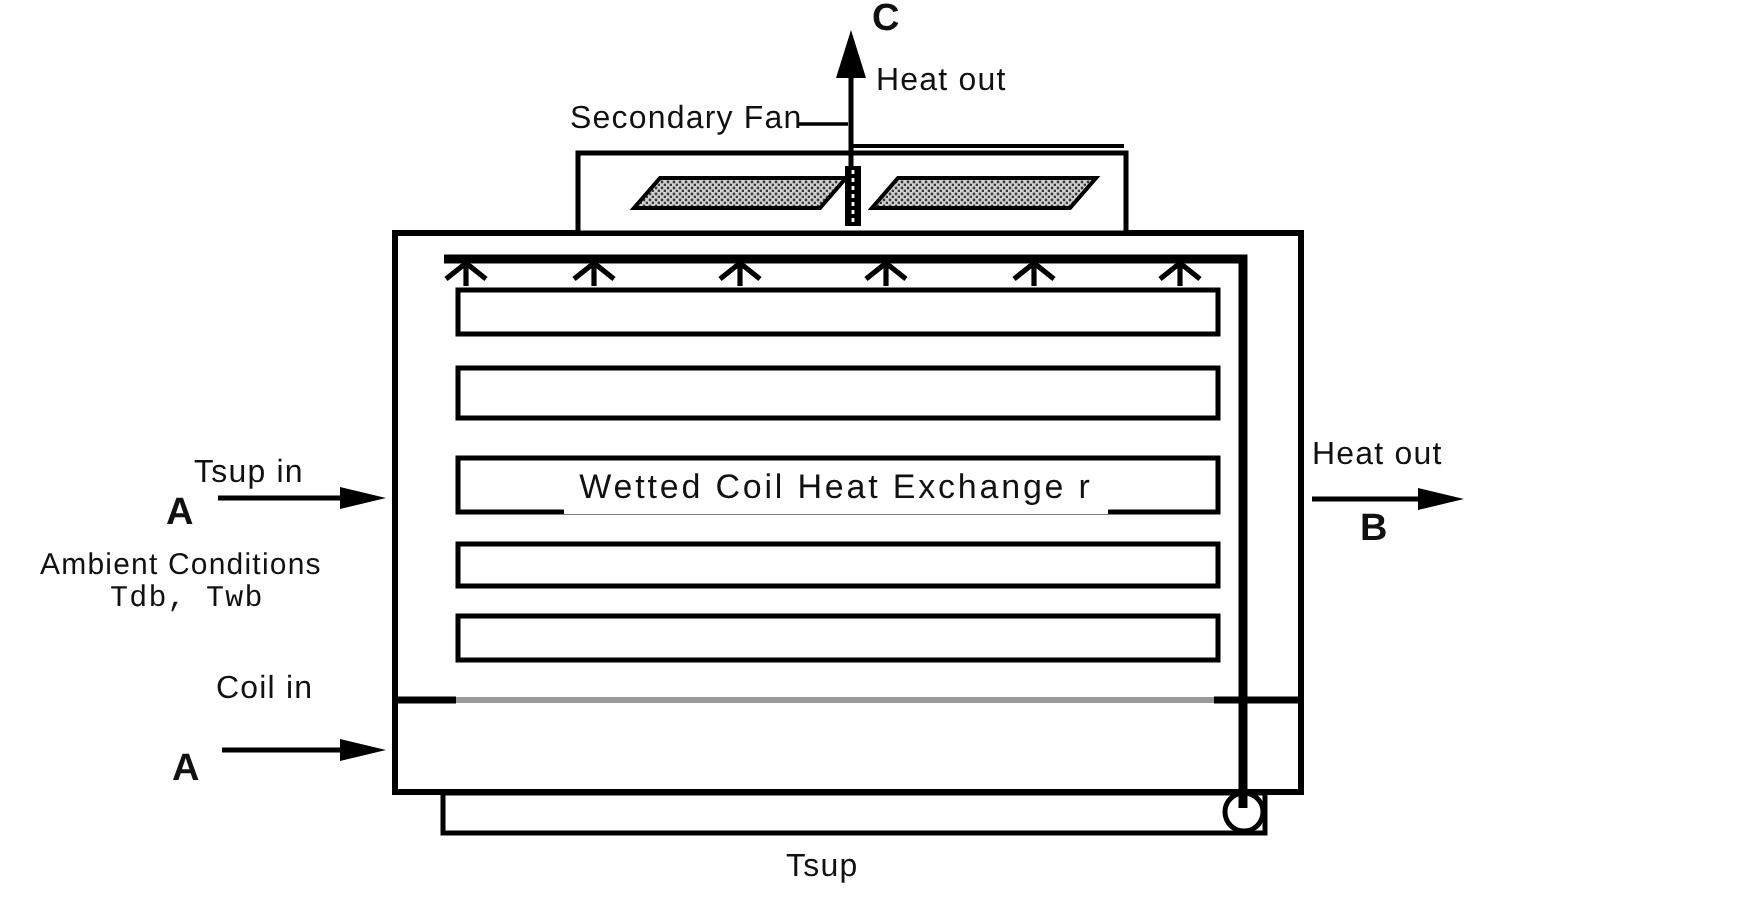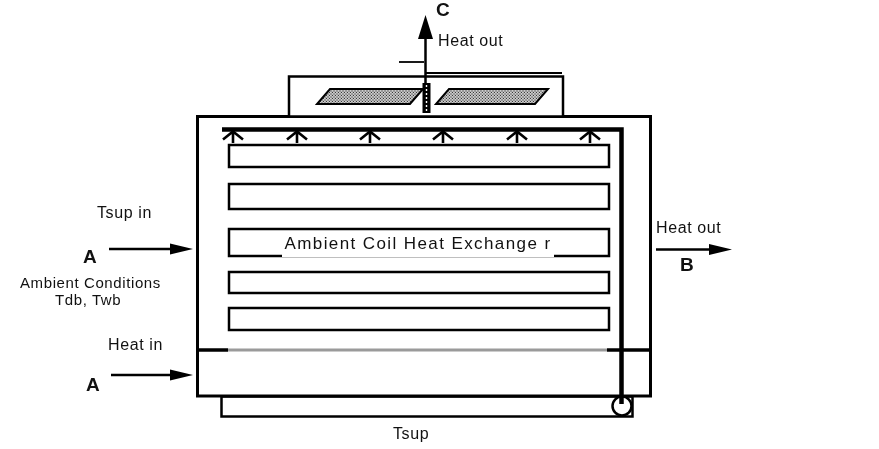--- a/index.html
+++ b/index.html
@@ -18,24 +18,24 @@
     font-size: 16px;
     letter-spacing: 0.6px;
     white-space: nowrap;
     line-height: 1.1;
   }
   .lbl.bold { font-weight: bold; font-size: 19px; letter-spacing: 0.4px; }
   .lbl.small { font-size: 15px; text-align: right; }
   #lbl-c          { left: 436px; top: 0px; }
   #lbl-tsec-out   { left: 438px; top: 32px; }
   #lbl-secondary-fan { left: 285px; top: 51px; }
-  #lbl-tsup-in    { left: 97px;  top: 204px; }
+  #lbl-tsup-in    { left: 97px;  top: 228px; }
   #lbl-a-top      { left: 83px;  top: 247px; }
   #lbl-ambient    { left: 20px;  top: 275px; }
-  #lbl-tdb-twb    { left: 55px;  top: 292px; }
+  #lbl-tdb-twb    { left: 55px;  top: 292px; font-family: Liberation Mono, monospace; }
   #lbl-tsec-in    { left: 108px; top: 336px; }
   #lbl-a-bottom   { left: 86px;  top: 375px; }
   #lbl-tsup-out   { left: 656px; top: 219px; }
   #lbl-b          { left: 680px; top: 255px; }
   #lbl-sump       { left: 393px; top: 425px; }
   #lbl-hx {
     left: 282px; top: 232px; width: 272px; height: 25px;
     background: #ffffff;
     text-align: center;
     font-size: 17px;
@@ -104,24 +104,25 @@
 
     <line x1="111" y1="375" x2="174" y2="375" stroke="#000" stroke-width="2.5"></line>
     <polygon points="193,375 170,369.5 170,380.5" fill="#000"></polygon>
 
     <line x1="656" y1="249.5" x2="714" y2="249.5" stroke="#000" stroke-width="2.5"></line>
     <polygon points="732,249.5 709,244 709,255" fill="#000"></polygon>
   </svg>
 
   <div class="lbl bold" id="lbl-c">C</div>
   <div class="lbl" id="lbl-tsec-out">Heat out</div>
+  <div class="lbl" id="lbl-secondary-fan">Secondary Fan</div>
   <div class="lbl" id="lbl-tsup-in">Tsup in</div>
   <div class="lbl bold" id="lbl-a-top">A</div>
   <div class="lbl small" id="lbl-ambient">Ambient Conditions</div>
   <div class="lbl small" id="lbl-tdb-twb">Tdb, Twb</div>
-  <div class="lbl" id="lbl-tsec-in">Heat in</div>
+  <div class="lbl" id="lbl-tsec-in">Coil in</div>
   <div class="lbl bold" id="lbl-a-bottom">A</div>
   <div class="lbl" id="lbl-tsup-out">Heat out</div>
   <div class="lbl bold" id="lbl-b">B</div>
-  <div class="lbl" id="lbl-hx">Ambient Coil Heat Exchange r</div>
+  <div class="lbl" id="lbl-hx">Wetted Coil Heat Exchange r</div>
   <div class="lbl" id="lbl-sump">Tsup</div>
 
 </div>
 
 </body></html>

